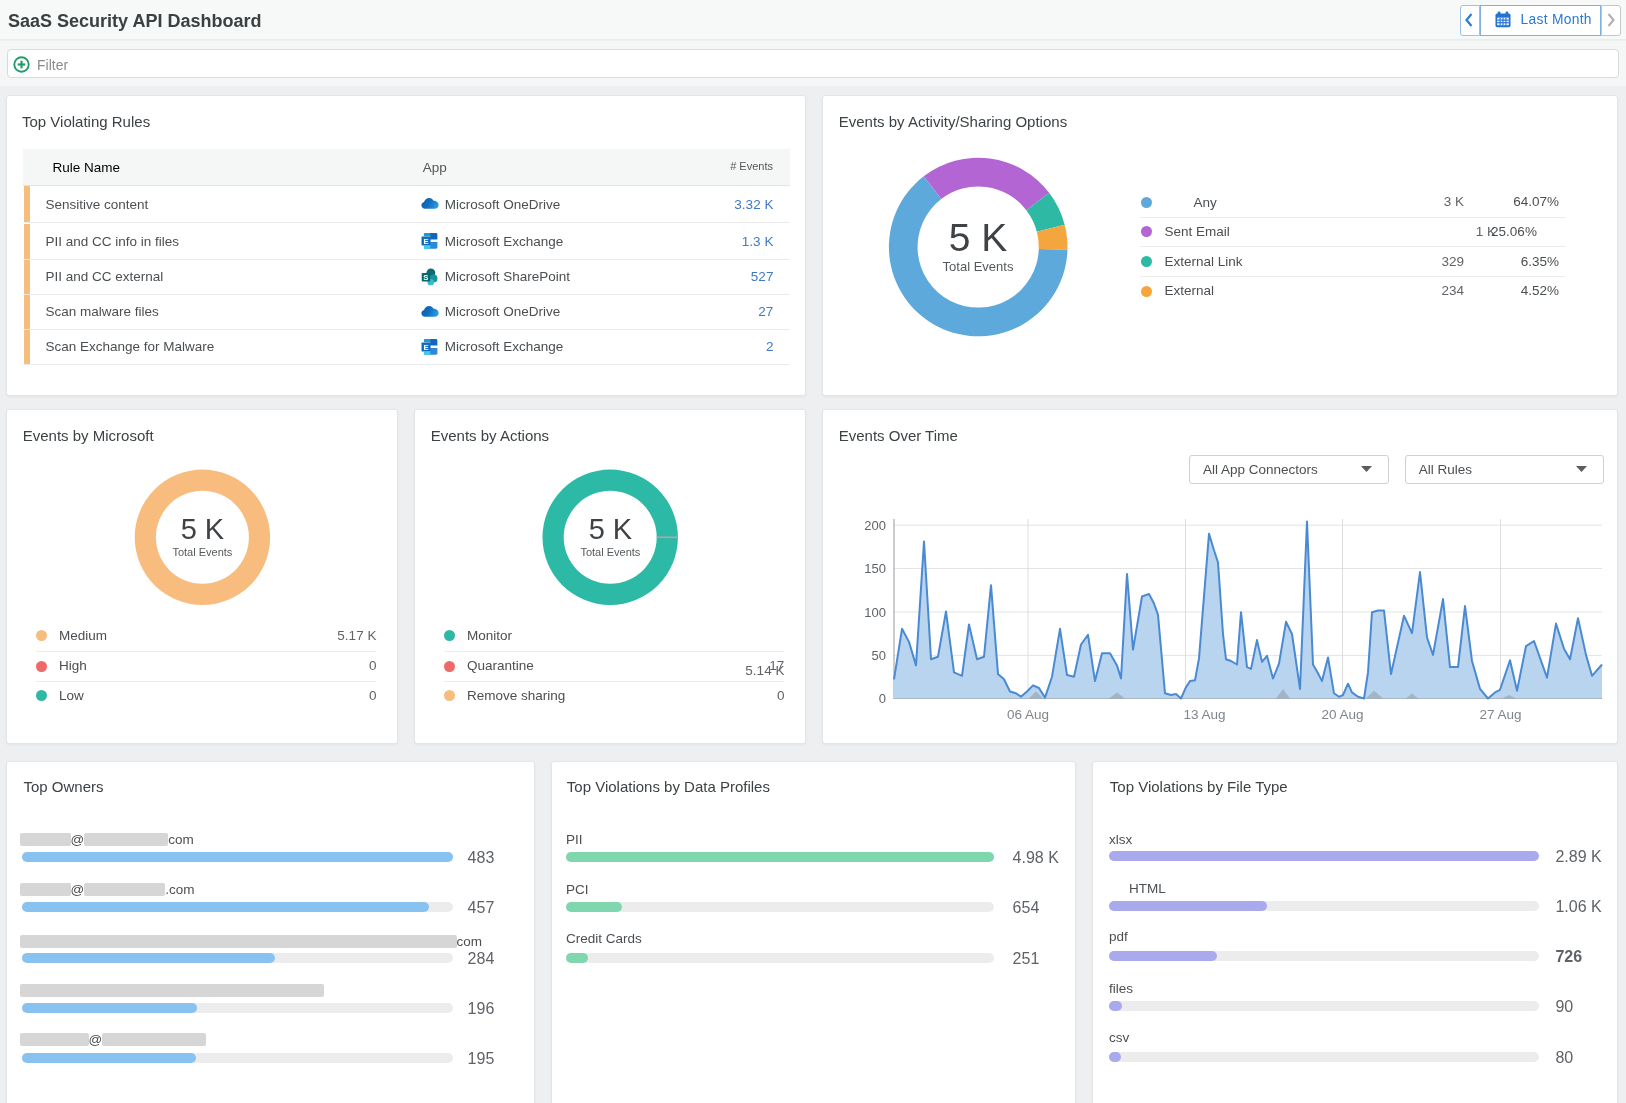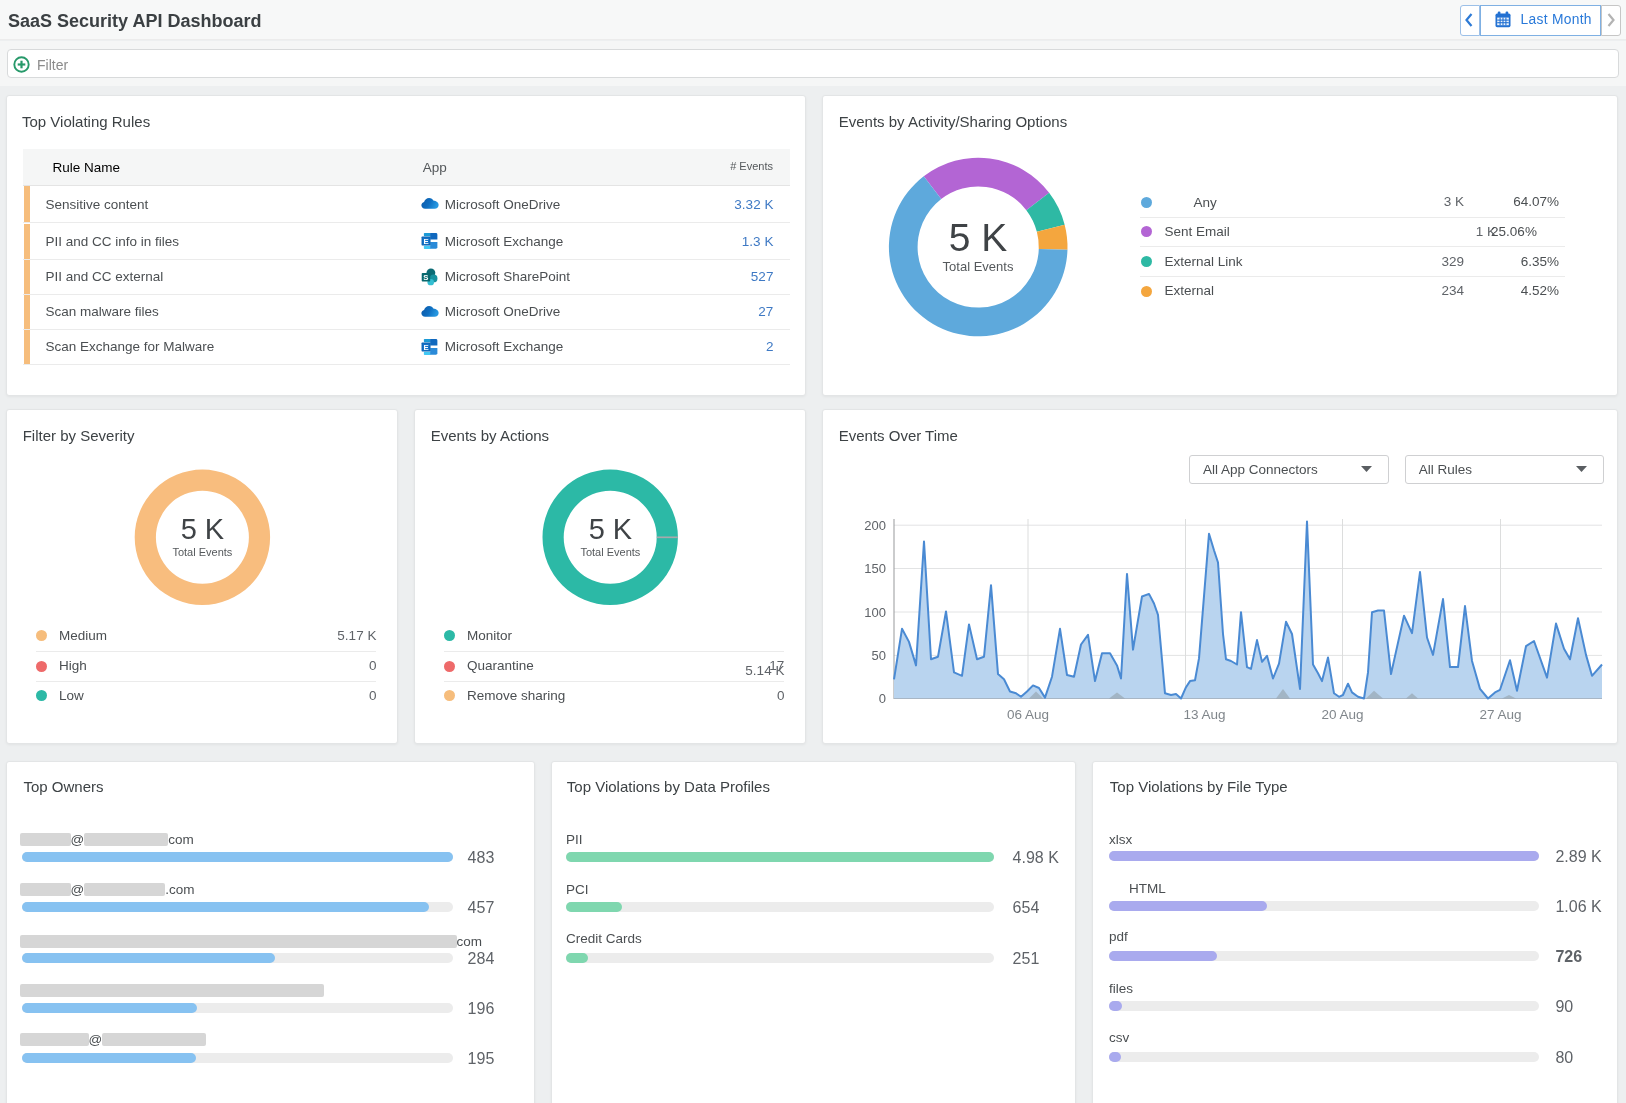--- a/index.html
+++ b/index.html
@@ -53,21 +53,21 @@
 <div class="card" style="left:6px;top:94.5px;width:800px;height:301.5px;"></div>
 <div class="card" style="left:822px;top:94.5px;width:796px;height:301.5px;"></div>
 <div class="card" style="left:6px;top:409px;width:392px;height:335px;"></div>
 <div class="card" style="left:414px;top:409px;width:392px;height:335px;"></div>
 <div class="card" style="left:822px;top:409px;width:796px;height:335px;"></div>
 <div class="card" style="left:6px;top:761px;width:528.7px;height:352px;"></div>
 <div class="card" style="left:550.5px;top:761px;width:525px;height:352px;"></div>
 <div class="card" style="left:1091.5px;top:761px;width:526px;height:352px;"></div>
 <div class="ctitle" style="left:22px;top:112.5px;">Top Violating Rules</div>
 <div class="ctitle" style="left:838.7px;top:112.5px;">Events by Activity/Sharing Options</div>
-<div class="ctitle" style="left:22.7px;top:427px;">Filter by Severity</div>
+<div class="ctitle" style="left:22.7px;top:427px;">Events by Microsoft</div>
 <div class="ctitle" style="left:430.7px;top:427px;">Events by Actions</div>
 <div class="ctitle" style="left:838.7px;top:427px;">Events Over Time</div>
 <div class="ctitle" style="left:23.5px;top:777.5px;">Top Owners</div>
 <div class="ctitle" style="left:566.8px;top:777.5px;">Top Violations by Data Profiles</div>
 <div class="ctitle" style="left:1109.8px;top:777.5px;">Top Violations by File Type</div>
 <div class="abs" style="left:22.5px;top:149.1px;width:767.2px;height:36.6px;background:#f5f6f6;border-bottom:1px solid #e4e4e4;"></div>
 <div class="abs" style="left:52.5px;top:160px;font-size:13.5px;color:#000000;">Rule Name</div>
 <div class="abs" style="left:422.7px;top:160px;font-size:13.5px;color:#54585b;">App</div>
 <div class="abs" style="left:673px;top:160px;width:100px;text-align:right;font-size:11px;color:#54585b;"># Events</div>
 <div class="abs" style="left:24px;top:186.2px;width:5.5px;height:36.3px;background:#f6bd7c;"></div>

